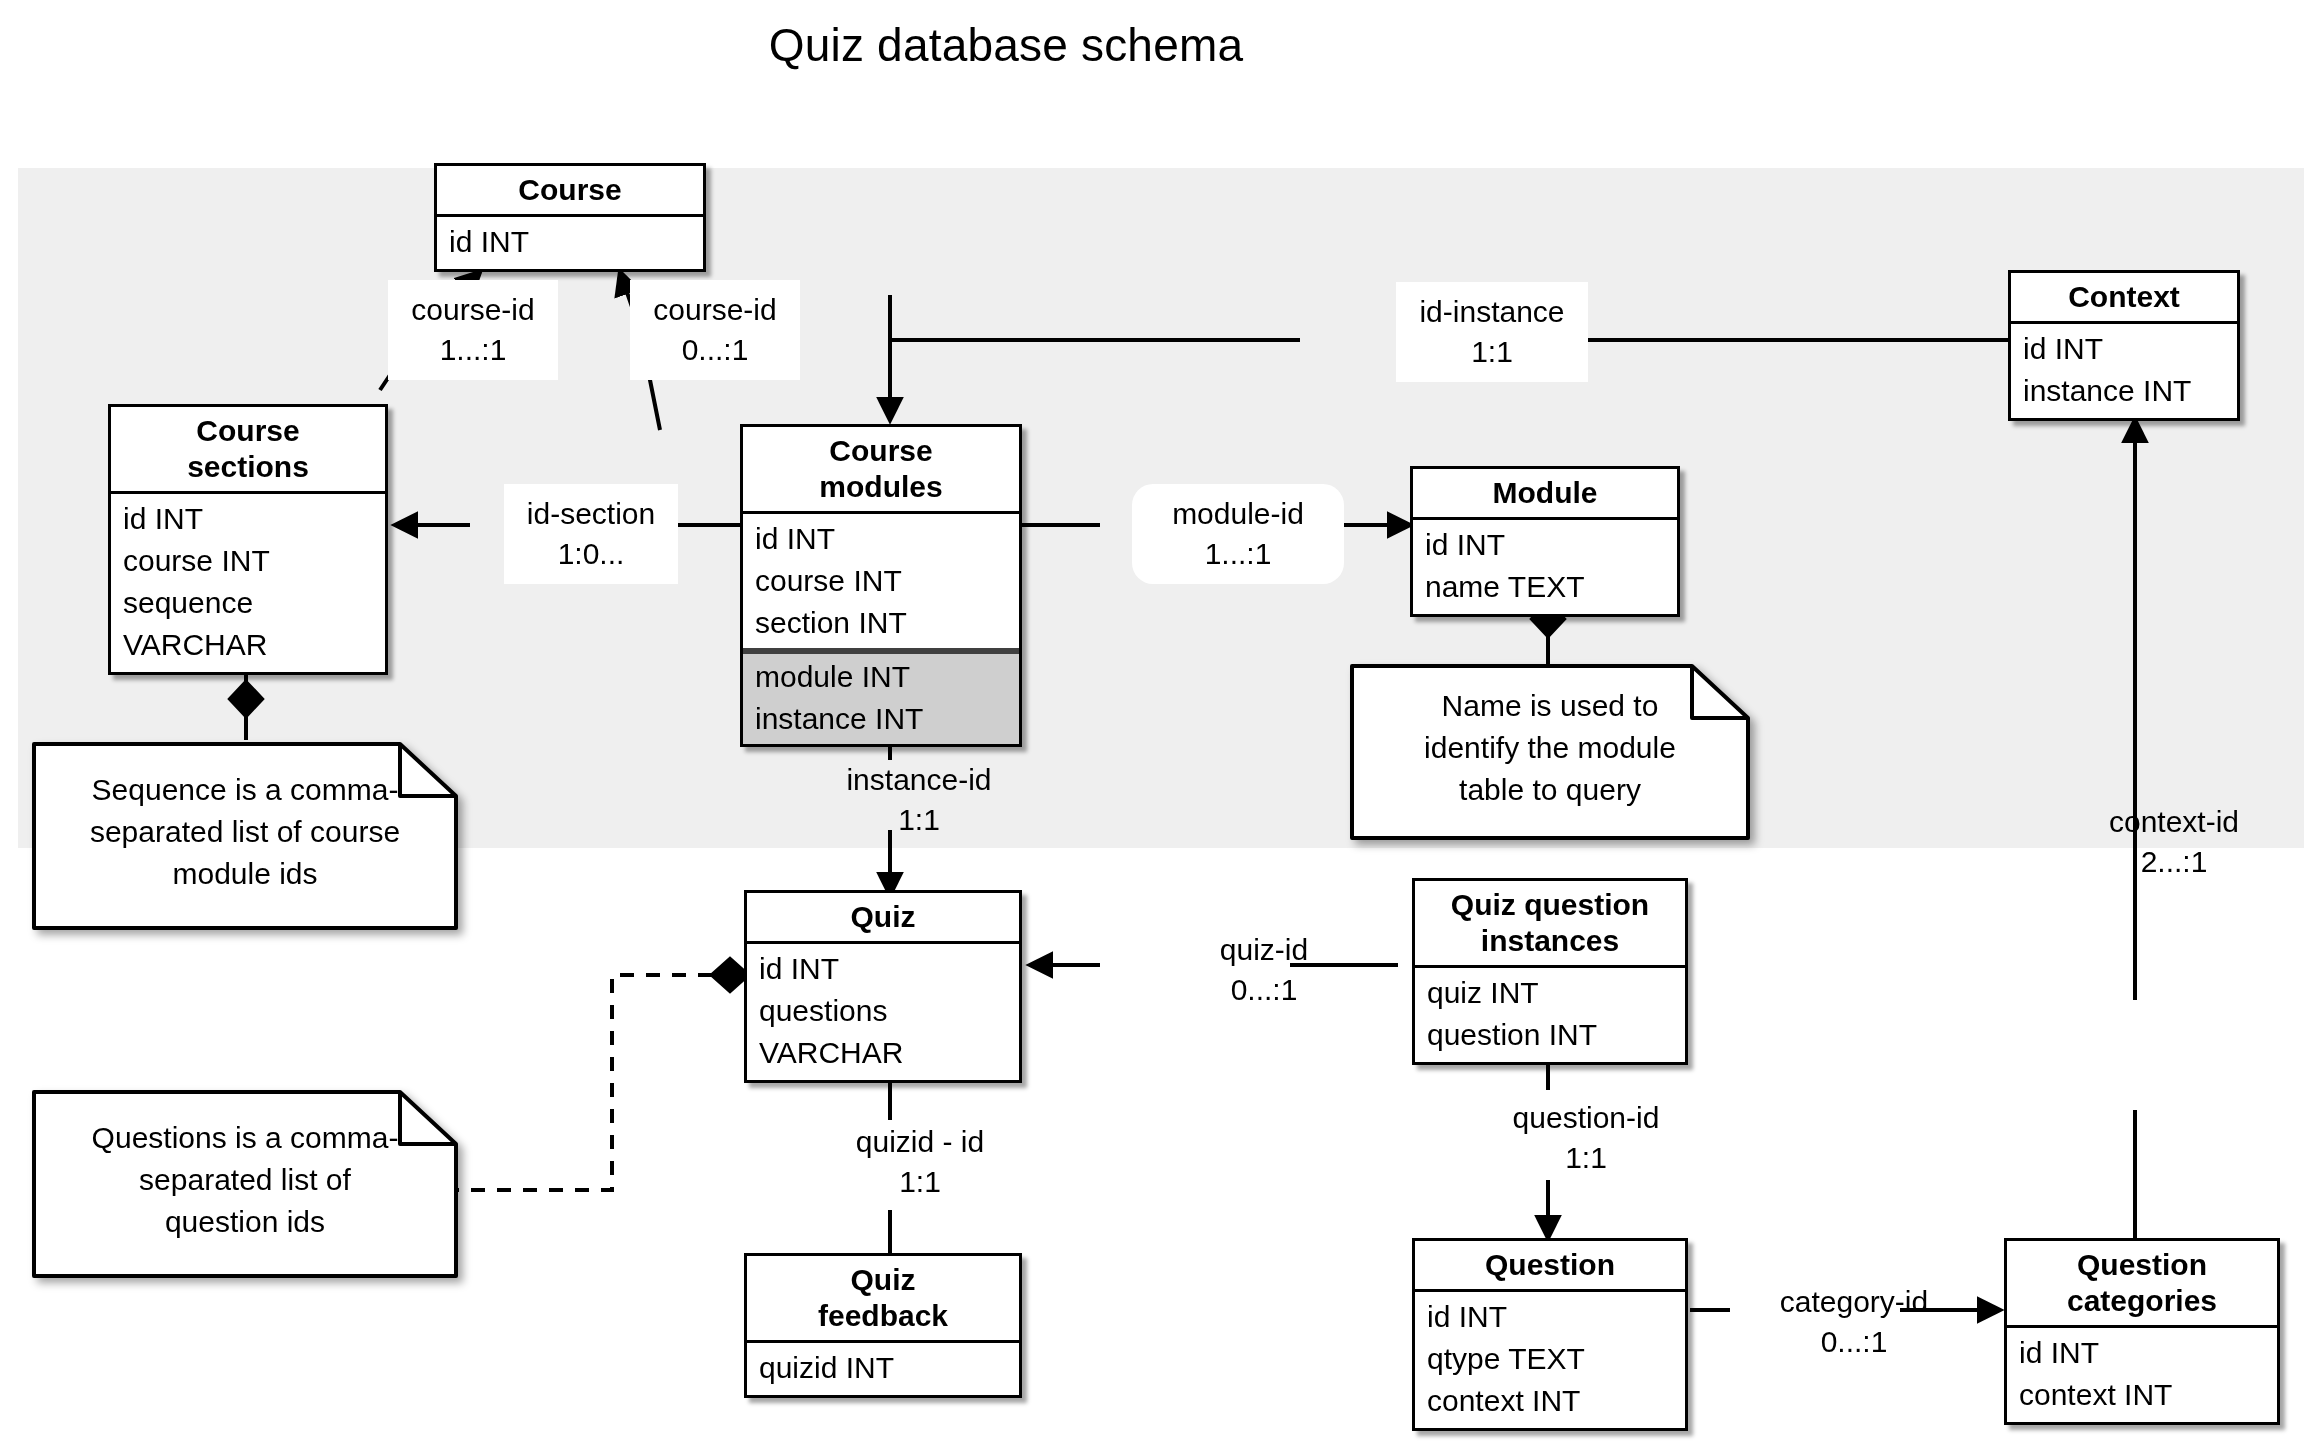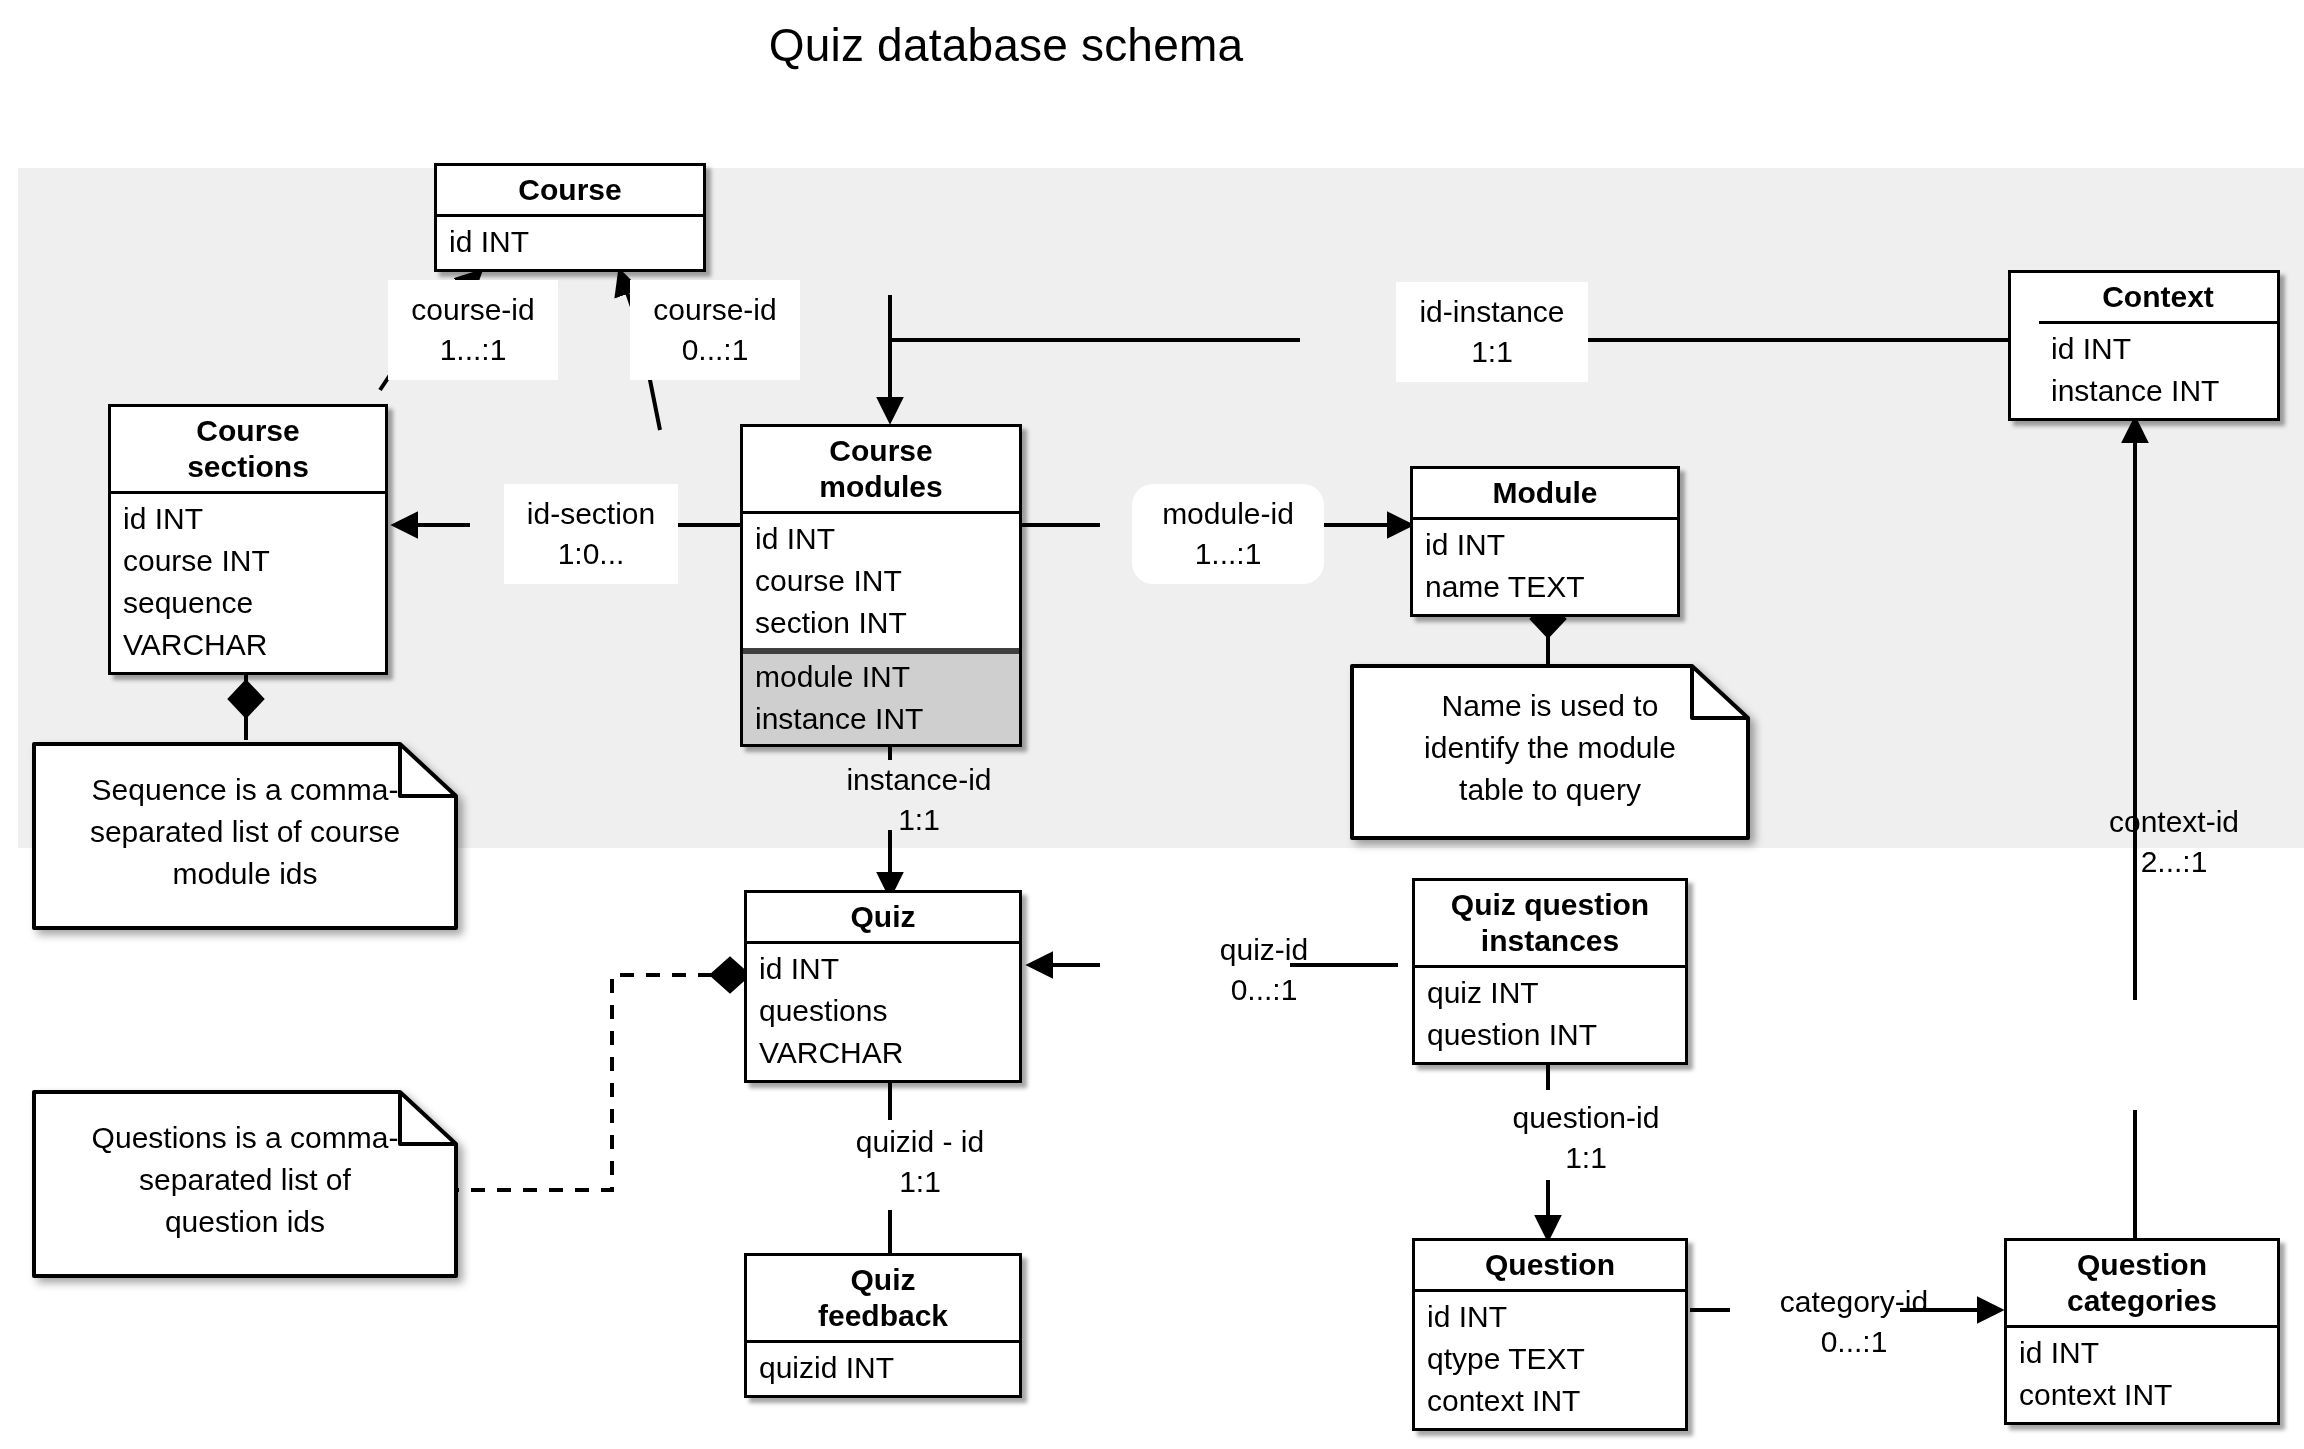--- a/index.html
+++ b/index.html
@@ -207,21 +207,21 @@
   </div>
 
   <div class="entity" style="left:1410px; top:466px; width:270px;">
     <div class="ent-head">Module</div>
     <div class="ent-body">
       <div class="attr">id INT</div>
       <div class="attr">name TEXT</div>
     </div>
   </div>
 
-  <div class="entity" style="left:2008px; top:270px; width:272px;padding-left:28px;">
+  <div class="entity" style="left:2008px; top:270px; width:232px;">
     <div class="ent-head">Context</div>
     <div class="ent-body">
       <div class="attr">id INT</div>
       <div class="attr">instance INT</div>
     </div>
   </div>
 
   <div class="entity" style="left:744px; top:890px; width:278px;">
     <div class="ent-head">Quiz</div>
     <div class="ent-body">
@@ -271,21 +271,21 @@
 
   <div class="edge-label" style="left:594px; top:280px; width:170px;">course-id
 0...:1</div>
 
   <div class="edge-label" style="left:1360px; top:282px; width:192px;">id-instance
 1:1</div>
 
   <div class="edge-label" style="left:468px; top:484px; width:174px;">id-section
 1:0...</div>
 
-  <div class="edge-label" style="left:1096px; top:484px; width:192px;border-radius:21px;">module-id
+  <div class="edge-label" style="left:1096px; top:484px; width:212px;border-radius:21px;">module-id
 1...:1</div>
 
   <div class="edge-label" style="left:778px; top:750px; width:210px; background:transparent;">instance-id
 1:1</div>
 
   <div class="edge-label" style="left:2040px; top:792px; width:196px; background:transparent;">context-id
 2...:1</div>
 
   <div class="edge-label" style="left:1148px; top:920px; width:160px; background:transparent;">quiz-id
 0...:1</div>

